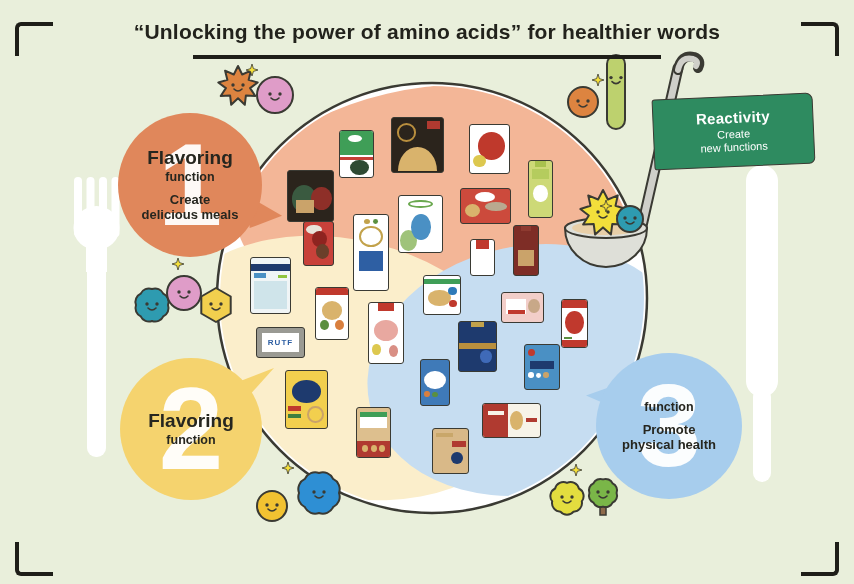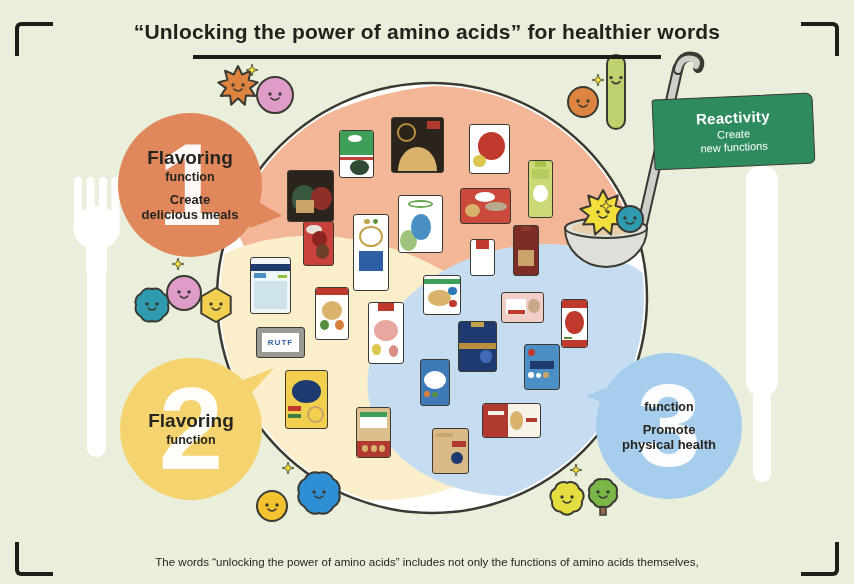--- a/index.html
+++ b/index.html
@@ -378,14 +378,13 @@
 <div class="bubble" style="left: 596px; top: 353px; width: 146px; height: 146px; background: rgb(167, 205, 237);">
   <span class="num">3</span>
   <div class="txt">
     <div class="b-sub">function</div>
     <div class="b-desc">Promote
 physical health</div>
   </div>
 </div>
 
 <div class="footer">
-  <div>The words “unlocking the power of amino acids” includes not only the functions of amino acids themselves,</div>
 </div>
 
 </body></html>

